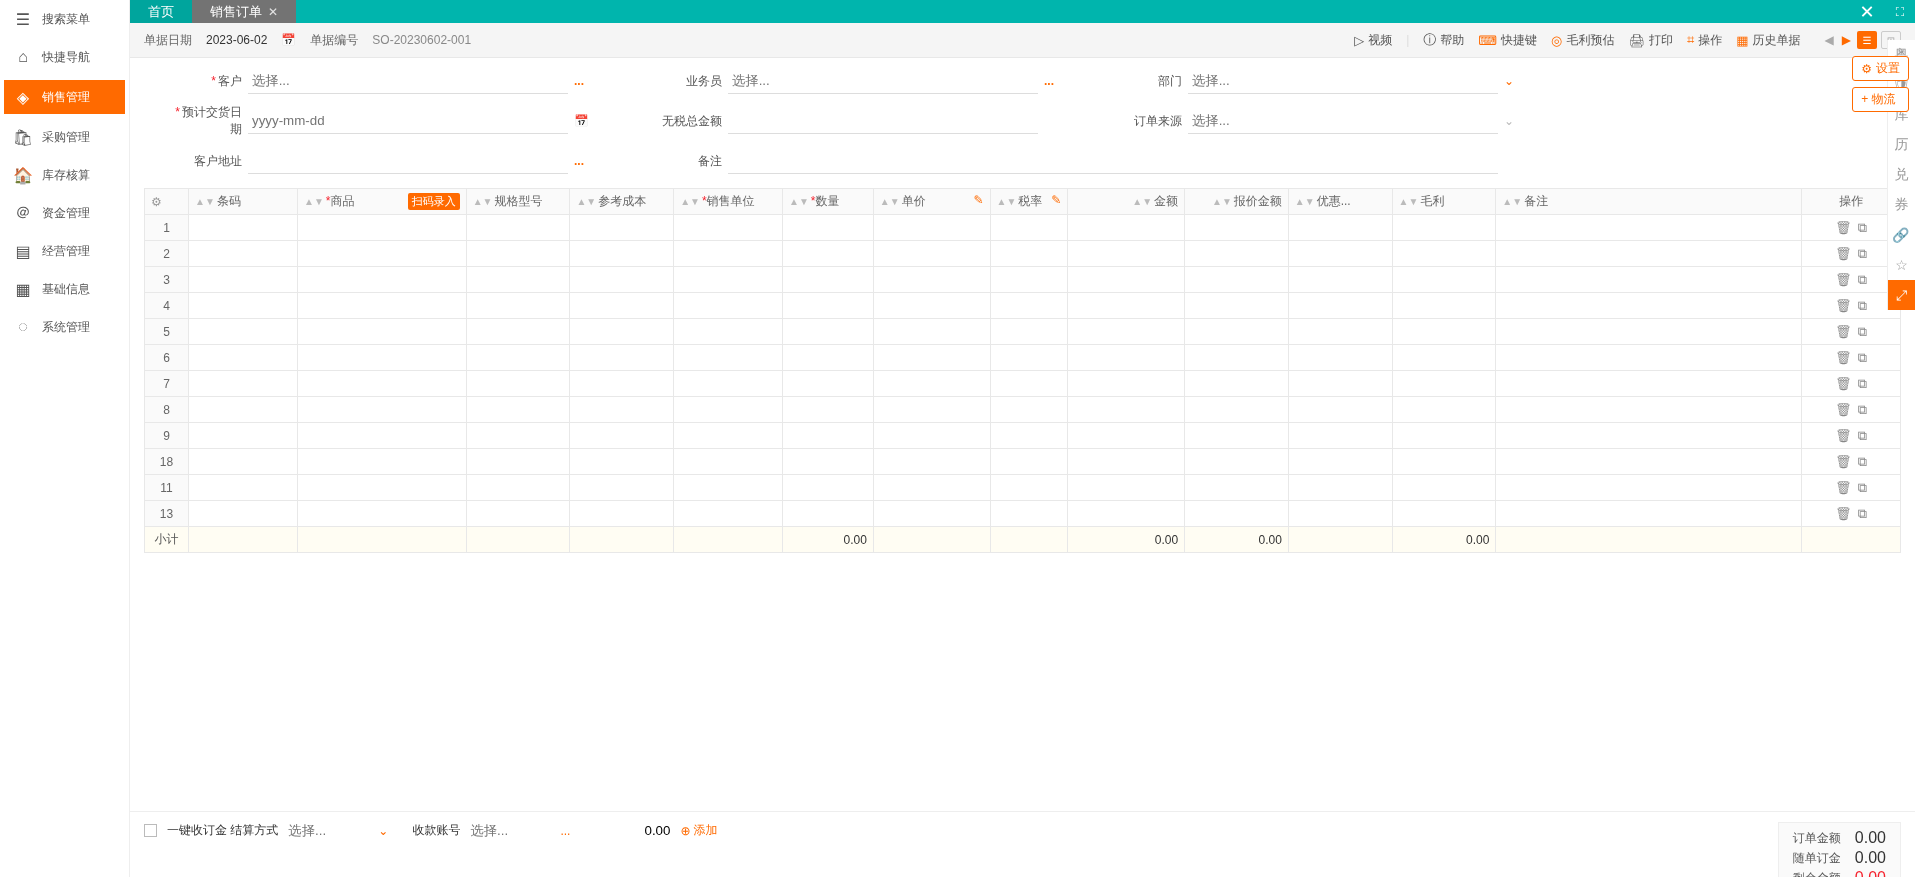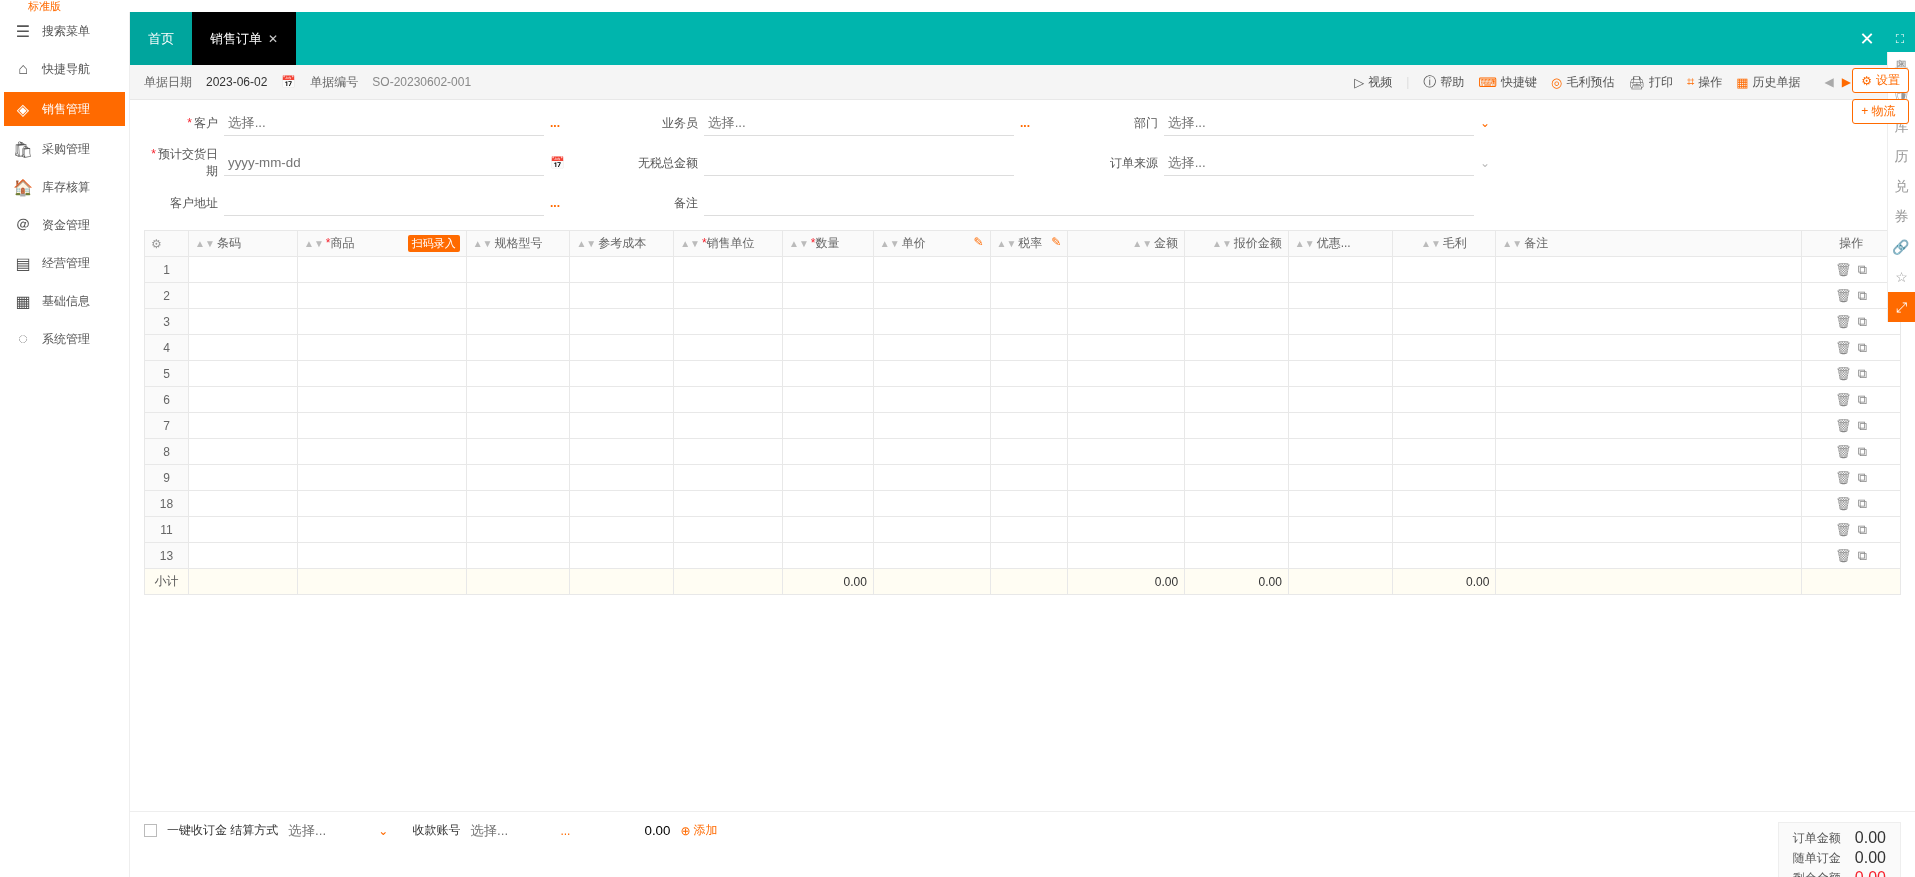--- a/index.html
+++ b/index.html
@@ -8,44 +8,44 @@
 .topbar { height: 12px; background: #fff; display:flex; align-items:center; padding-left:10px;}
 .badge-std { color:#ff6a00; font-size:11px; margin-left:18px;}
 .main-area { display: flex; flex: 1; min-height:0; }
 .sidebar { width: 130px; background: #fff; border-right: 1px solid #eee; display:flex; flex-direction:column; }
 .side-item { display:flex; align-items:center; gap:10px; padding: 10px 14px; color:#555; cursor:pointer; }
 .side-item.active { background:#ff6a00; color:#fff; border-radius:0; margin:4px 4px; padding:8px 10px;}
 .side-icon { width:18px; height:18px; display:flex; align-items:center; justify-content:center; border:1.2px solid currentColor; border-radius:3px; font-size:10px;}
 .side-icon.noborder{border:none; font-size:16px;}
 .side-item.active .side-icon{border-color:#fff;}
 .content { flex:1; display:flex; flex-direction:column; min-width:0; position:relative;}
-.tabs { height:53px; background:#00b5ad; display:flex; align-items:stretch; color:#fff; }
+.tabs { height:23px; background:#00b5ad; display:flex; align-items:stretch; color:#fff; }
 .tab { padding:0 18px; display:flex; align-items:center; gap:6px; font-size:13px; cursor:pointer; }
 .tab.home{ background:#00a59d;}
-.tab.active { background:#000000; }
+.tab.active { background:#737373; }
 .tab-close { font-size:12px; opacity:.8;}
 .tabs-spacer{flex:1;}
 .tabs-close-all{ width:36px; display:flex; align-items:center; justify-content:center; cursor:pointer; font-size:18px;}
 .tabs-expand{ width:30px; display:flex; align-items:center; justify-content:center; cursor:pointer;}
 .form-bar { background:#f5f5f5; padding:8px 14px; display:flex; align-items:center; gap:14px; border-bottom:1px solid #e8e8e8;}
 .fb-label{ color:#666;}
 .fb-date{ color:#333; font-weight:500;}
 .fb-cal{ color:#ff6a00; cursor:pointer;}
 .fb-sono{ color:#888;}
 .fb-spacer{flex:1;}
 .fb-actions{display:flex; gap:14px; align-items:center; color:#555;}
 .fb-act{display:flex; align-items:center; gap:4px; cursor:pointer;}
 .fb-act .ico{font-size:13px;}
 .fb-act.orangeico .ico{color:#ff6a00;}
 .fb-nav{display:flex; gap:4px; align-items:center; margin-left:8px;}
 .fb-arrow{color:#aaa; cursor:pointer; padding:0 2px;}
 .fb-single{ width:20px; height:18px; background:#ff6a00; color:#fff; display:flex; align-items:center; justify-content:center; font-size:10px; border-radius:2px; cursor:pointer;}
 .fb-double{ width:20px; height:18px; border:1px solid #ccc; color:#aaa; display:flex; align-items:center; justify-content:center; font-size:10px; border-radius:2px; cursor:pointer;}
 .form-grid{ padding:10px 14px 4px 14px; }
-.fg-row{ display:flex; gap:20px; margin-bottom:10px;}
+.fg-row{ display:flex; gap:20px; margin-bottom:10px;margin-left:24px;}
 .fg-field{ display:flex; align-items:center; }
 .fg-label{ width:80px; text-align:right; color:#555; padding-right:6px; font-size:12px;}
 .fg-req{ color:#f5222d; margin-right:2px;}
 .fg-input{ border:none; border-bottom:1px solid #ddd; height:26px; padding:0 4px; color:#999; background:transparent; outline:none;}
 .fg-input.w1{width:320px;}
 .fg-input.w2{width:310px;}
 .fg-dots{ color:#ff6a00; margin-left:6px; cursor:pointer; font-weight:bold;}
 .fg-caret{ color:#ff6a00; margin-left:6px; cursor:pointer;}
 .side-buttons{ position:absolute; right:6px; top:56px; display:flex; flex-direction:column; gap:6px; z-index:5;}
 .sbtn{ border:1px solid #ff6a00; color:#ff6a00; background:#fff; border-radius:3px; padding:3px 8px; font-size:12px; display:flex; align-items:center; gap:4px; cursor:pointer;}
@@ -74,23 +74,20 @@
 .rr-item{ height:30px; display:flex; align-items:center; justify-content:center; color:#999; cursor:pointer; font-size:14px;}
 .rr-item.hot{ background:#ff6a00; color:#fff;}
 .add-link{ color:#ff6a00; cursor:pointer; display:flex; align-items:center; gap:3px;}
 .fsel{ border:none; color:#999; background:transparent; width:80px; outline:none;}
 .fval{ width:70px; text-align:right; border:none; background:transparent;}
 </style>
 </head>
 <body>
 
 <div class="app">
-  <div class="topbar">
-    <span class="badge-std">标准版</span>
-  </div>
   <div class="main-area">
 
     <div class="sidebar">
       <div class="side-item">
           <span class="side-icon noborder">☰</span>
           <span>搜索菜单</span>
         </div>
       <div class="side-item">
           <span class="side-icon noborder">⌂</span>
           <span>快捷导航</span>
@@ -268,21 +265,21 @@
               <th><span class="th-sort">▲▼</span><span class="th-req">*</span><span>商品</span><span class="scan-badge">扫码录入</span></th>
               <th><span class="th-sort">▲▼</span><span>规格型号</span></th>
               <th><span class="th-sort">▲▼</span><span>参考成本</span></th>
               <th><span class="th-sort">▲▼</span><span class="th-req">*</span><span>销售单位</span></th>
               <th><span class="th-sort">▲▼</span><span class="th-req">*</span><span>数量</span></th>
               <th><span class="th-sort">▲▼</span><span>单价</span><span class="edit-ico">✎</span></th>
               <th><span class="th-sort">▲▼</span><span>税率</span><span class="edit-ico">✎</span></th>
               <th style="text-align:right"><span class="th-sort">▲▼</span><span>金额</span></th>
               <th style="text-align:right"><span class="th-sort">▲▼</span><span>报价金额</span></th>
               <th><span class="th-sort">▲▼</span><span>优惠...</span></th>
-              <th style="text-align:center"><span class="th-sort">▲▼</span><span>毛利</span></th>
+              <th style="text-align:left"><span class="th-sort">▲▼</span><span>毛利</span></th>
               <th><span class="th-sort">▲▼</span><span>备注</span></th>
               <th style="text-align:center"><span>操作</span></th>
             </tr>
           </thead>
           <tbody id="lines-body">
               <tr>
                 <td class="rownum">1</td>
                 <td></td>
                 <td></td>
                 <td></td>

